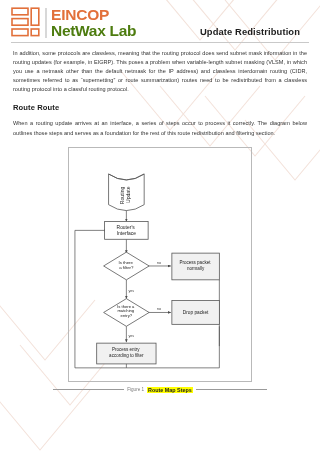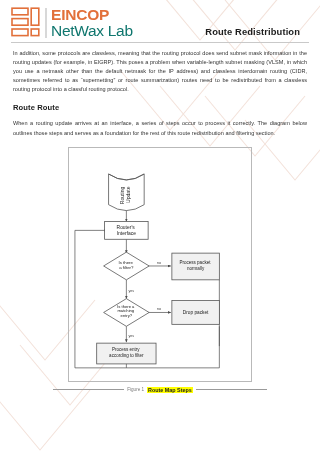--- a/index.html
+++ b/index.html
@@ -61,23 +61,23 @@
     display: block;
     font-size: 15.5px;
     font-weight: bold;
     letter-spacing: -0.2px;
     color: #e2703a;
     line-height: 15px;
   }
   .logo-text .l2 {
     display: block;
     font-size: 15.5px;
-    font-weight: normal;
+    font-weight: bold;
     letter-spacing: -0.3px;
-    color: #0f766e;
+    color: #4d7c0f;
     line-height: 17px;
   }
   .doc-title {
     margin-left: auto;
     align-self: flex-end;
     font-size: 9.4px;
     font-weight: bold;
     color: #1d1d1d;
     padding-bottom: 3px;
     padding-right: 8px;
@@ -185,21 +185,21 @@
           <rect x="20.2" y="1.2" width="7.6" height="17"></rect>
           <rect x="20.2" y="22" width="7.6" height="6.6"></rect>
         </g>
       </svg>
       <div class="logo-divider"></div>
       <div class="logo-text">
         <span class="l1">EINCOP</span>
         <span class="l2">NetWax Lab</span>
       </div>
     </div>
-    <div class="doc-title">Route Redistribution</div>
+    <div class="doc-title">Update Redistribution</div>
   </div>
   <div class="header-rule"></div>
 
   <div class="content">
     <p class="para">In addition, some protocols are classless, meaning that the routing protocol does send subnet mask information in the routing updates (for example, in EIGRP). This poses a problem when variable-length subnet masking (VLSM, in which you use a netmask other than the default netmask for the IP address) and classless interdomain routing (CIDR, sometimes referred to as “supernetting” or route summarization) routes need to be redistributed from a classless routing protocol into a classful routing protocol.</p>
     <h2 class="section-head">Route Route</h2>
     <p class="para">When a routing update arrives at an interface, a series of steps occur to process it correctly. The diagram below outlines those steps and serves as a foundation for the rest of this route redistribution and filtering section.</p>
 
     <div class="figure-block">
       <div class="diagram-frame">

